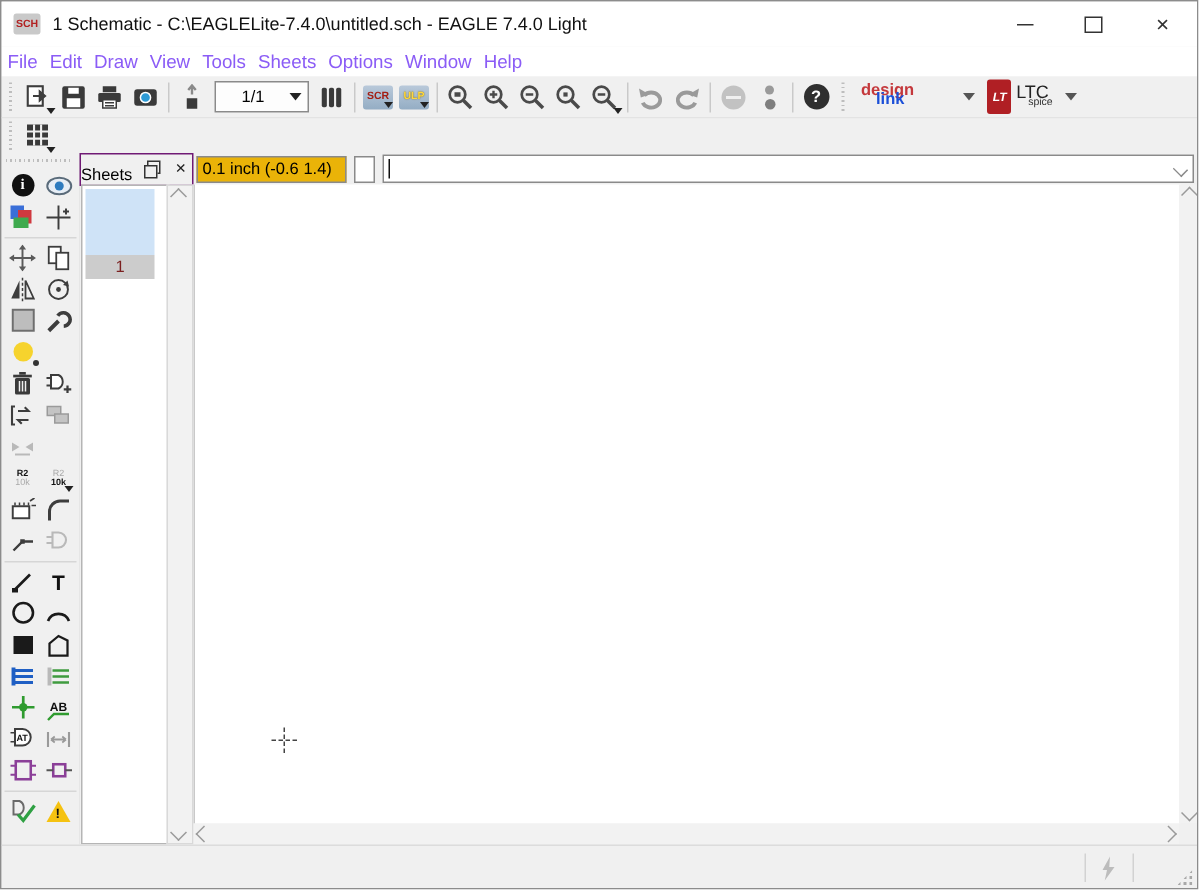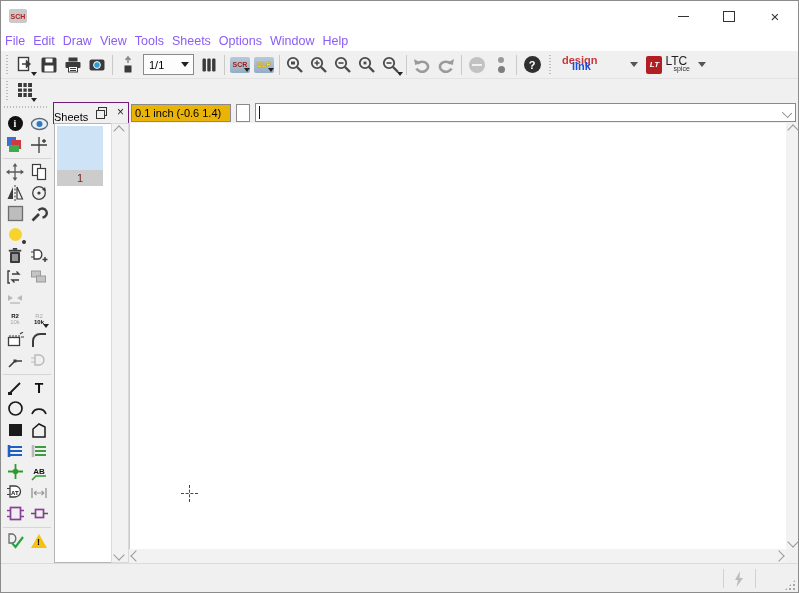--- a/index.html
+++ b/index.html
@@ -20,37 +20,37 @@
   .menu-item{padding:0 4px;font-size:12.5px;color:#8b5cf6;}
   
   .toolbar1{position:absolute;left:0;top:50px;width:100%;height:27px;background:#f0f0f0;display:flex;align-items:center;border-bottom:1px solid #e3e3e3;}
   .toolbar2{position:absolute;left:0;top:78px;width:100%;height:23px;background:#f0f0f0;display:flex;align-items:center;}
   .grip-v{width:6px;height:20px;margin:0 3px;
      background:repeating-linear-gradient(to bottom,#bdbdbd 0 1px,transparent 1px 3px);
      background-size:2px 100%;background-repeat:repeat-y;background-position:2px 0;}
   .tbtn{width:24px;height:24px;display:flex;align-items:center;justify-content:center;position:relative;}
   .tsep{width:1px;height:20px;background:#c9c9c9;margin:0 3px;}
   .dd{position:absolute;right:0;bottom:1px;width:0;height:0;border-left:3px solid transparent;border-right:3px solid transparent;border-top:4px solid #222;}
-  .combo{width:44px;height:19px;background:#fdfdfd;border:1px solid #8a8a8a;display:flex;align-items:center;font-size:11px;padding-left:5px;position:relative;margin:0 3px;}
+  .combo{width:44px;height:19px;background:#fdfdfd;border:1px solid #8a8a8a;display:flex;align-items:center;font-size:11px;padding-left:17px;position:relative;margin:0 3px;}
   .combo .arr{position:absolute;right:4px;top:7px;width:0;height:0;border-left:4px solid transparent;border-right:4px solid transparent;border-top:5px solid #222;}
   .scrbtn{width:20px;height:16px;border-radius:2px;display:flex;align-items:center;justify-content:center;
           font-size:7px;font-weight:bold;position:relative;margin:0 2px;background:linear-gradient(#b9c9da,#94adc4);}
   .scr-txt{color:#a31f14;}
   .ulp-txt{color:#ffd83d;text-shadow:0 0 1px #6b5a00;}
   .help-circle{width:17px;height:17px;border-radius:50%;background:#2f2f2f;color:#fff;font-size:11px;font-weight:bold;display:flex;align-items:center;justify-content:center;}
   .stop-circle{width:16px;height:16px;border-radius:50%;background:#c2c2c2;position:relative;}
   .stop-circle::after{content:"";position:absolute;left:3px;top:7px;width:10px;height:2px;background:#f0f0f0;}
   .go-dots span{display:block;border-radius:50%;background:#9a9a9a;}
   .dlink{display:flex;align-items:center;margin-left:6px;gap:25px;}
   .dlink-txt{line-height:9px;font-weight:bold;font-size:11px;position:relative;top:-1px;}
   .dlink-top{color:#c4383c;display:block;}
   .dlink-bot{color:#1b4fd8;display:block;margin-left:10px;margin-top:-3px;}
   .chev-dn{width:0;height:0;border-left:4px solid transparent;border-right:4px solid transparent;border-top:5px solid #555;margin:0 8px;}
   .ltc{display:flex;align-items:center;}
-  .ltc-mark{width:16px;height:18px;background:#b01f24;color:#fff;font-size:8px;font-weight:bold;font-style:italic;display:flex;align-items:center;justify-content:center;border-radius:2px;}
+  .ltc-mark{width:16px;height:23px;background:#b01f24;color:#fff;font-size:8px;font-weight:bold;font-style:italic;display:flex;align-items:center;justify-content:center;border-radius:2px;}
   .ltc-txt{margin-left:3px;line-height:8px;}
   .ltc-name{font-size:12px;color:#222;display:block;}
   .ltc-sub{font-size:7px;color:#333;display:block;margin-left:8px;}
   
   .cmdrow{position:absolute;left:128px;top:101px;width:669px;height:21px;background:#f0f0f0;display:flex;align-items:center;}
   .coordbox{width:95px;height:16px;background:#eab308;border:1px solid #8a8a8a;font-size:11px;display:flex;align-items:center;padding-left:3px;margin-left:2px;white-space:nowrap;}
   .minibox{width:12px;height:16px;background:#fff;border:1px solid #8a8a8a;margin-left:5px;}
   .cmdcombo{flex:1;height:17px;background:#fff;border:1px solid #8a8a8a;margin:0 2px 0 5px;position:relative;display:flex;align-items:center;}
   .caret{width:1px;height:13px;background:#111;margin-left:3px;}
   .cmd-chev{position:absolute;right:4px;top:5px;width:7px;height:7px;border-right:1.6px solid #8a8a8a;border-bottom:1.6px solid #8a8a8a;transform:rotate(45deg) scale(1,.8);}
@@ -106,20 +106,21 @@
      background-size:4px 4px;clip-path:polygon(100% 0,100% 100%,0 100%);}
   svg{display:block;}
 </style>
 </head>
 <body>
 
 <div class="win">
 
   <div class="titlebar">
     <span class="badge">SCH</span>
+    <span class="title">1 Schematic - C:\EAGLELite-7.4.0\untitled.sch - EAGLE 7.4.0 Light</span>
     <div class="winbtns">
       <div class="wbtn">
           <div class="min-glyph"></div>
         </div>
       <div class="wbtn">
           <div class="max-glyph"></div>
         </div>
       <div class="wbtn">
           <div class="close-glyph">×</div>
         </div>

